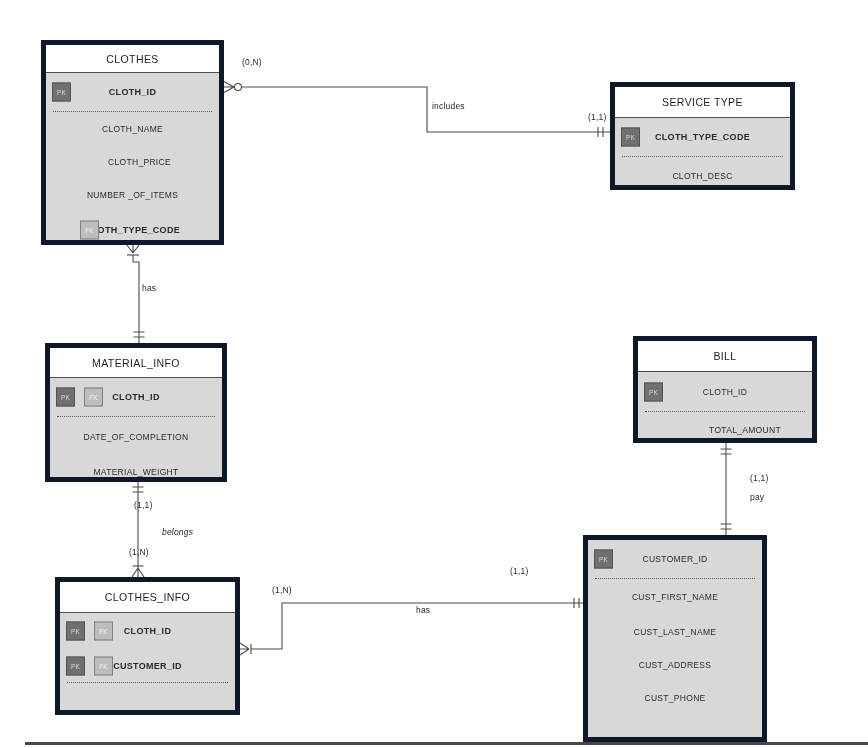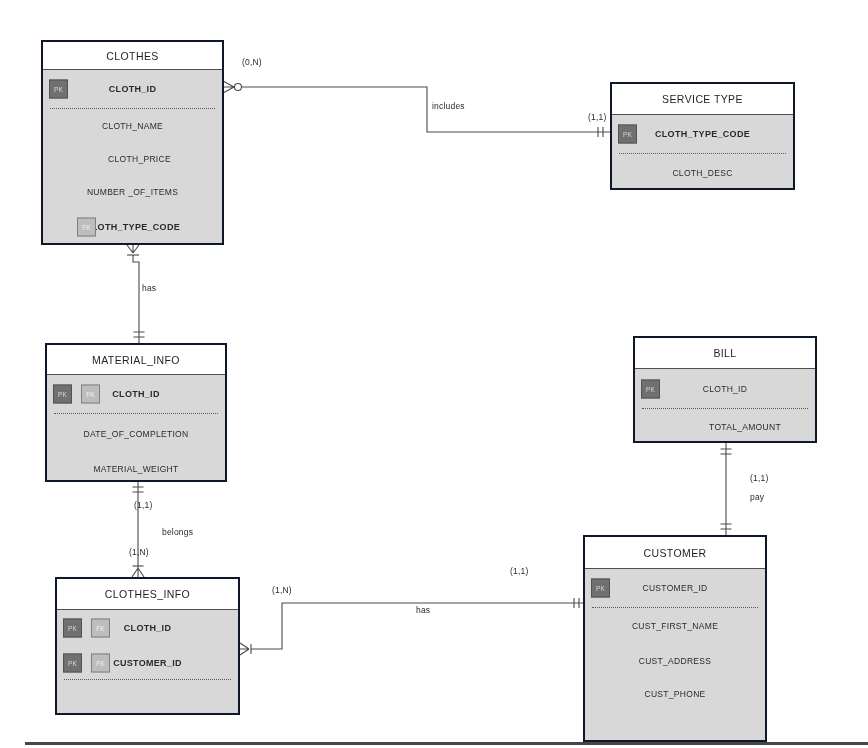--- a/index.html
+++ b/index.html
@@ -3,21 +3,21 @@
 <meta charset="utf-8">
 <style>
   html,body{margin:0;padding:0;background:#ffffff;}
   .canvas{
     position:relative;width:868px;height:748px;background:#ffffff;
     font-family:"Liberation Sans", sans-serif;overflow:hidden;
   }
   svg.wires{position:absolute;left:0;top:0;pointer-events:none;}
   .entity{
     position:absolute;box-sizing:border-box;
-    border:2px solid #0f172a;background:#d8d8d8;
+    border:5px solid #0f172a;background:#d8d8d8;
   }
   .hdr{
     background:#ffffff;border-bottom:1px solid #4f4f4f;box-sizing:border-box;
     display:flex;align-items:center;justify-content:center;
     font-size:10.5px;color:#1f1f1f;letter-spacing:.4px;
   }
   .row{position:relative;display:flex;align-items:center;justify-content:center;}
   .lbl{font-size:8.5px;color:#2a2a2a;letter-spacing:.3px;white-space:pre;}
   .lbl.b{font-weight:bold;font-size:9px;}
   .badge{
@@ -147,45 +147,47 @@
     <div class="row" style="height:33px;">
       <span class="badge pk s1">PK</span>
       <span class="badge fk s2">FK</span>
       <span class="lbl b">CUSTOMER_ID</span>
     </div>
     <div class="dots"></div>
     <div class="row" style="height:36px;"></div>
   </div>
 
   <div class="entity" style="left:583px;top:535px;width:184px;height:207px;">
-    <div class="hdr" style="height:32px;">CUSTOMER</div>
     <div class="row" style="height:38px;">
       <span class="badge pk s1">PK</span>
       <span class="lbl">CUSTOMER_ID</span>
     </div>
     <div class="dots"></div>
     <div class="row" style="height:36px;">
       <span class="lbl">CUST_FIRST_NAME</span>
+    </div>
+    <div class="row" style="height:33px;">
+      <span class="lbl">CUST_LAST_NAME</span>
     </div>
     <div class="row" style="height:33px;">
       <span class="lbl">CUST_ADDRESS</span>
     </div>
     <div class="row" style="height:33px;">
       <span class="lbl">CUST_PHONE</span>
     </div>
   </div>
 
   <div class="rel" style="left:226px;top:57px;">(0,N)</div>
   <div class="rel" style="left:416px;top:101px;">includes</div>
   <div class="rel" style="left:572px;top:112px;">(1,1)</div>
 
   <div class="rel" style="left:126px;top:283px;">has</div>
 
   <div class="rel" style="left:118px;top:500px;">(1,1)</div>
-  <div class="rel" style="left:146px;top:527px;">belongs</div>
+  <div class="rel" style="left:146px;top:527px;font-style:italic;">belongs</div>
   <div class="rel" style="left:113px;top:547px;">(1,N)</div>
 
   <div class="rel" style="left:256px;top:585px;">(1,N)</div>
   <div class="rel" style="left:400px;top:605px;">has</div>
   <div class="rel" style="left:494px;top:566px;">(1,1)</div>
 
   <div class="rel" style="left:734px;top:473px;">(1,1)</div>
   <div class="rel" style="left:734px;top:492px;">pay</div>
 
   <div class="bottom-rule"></div>

